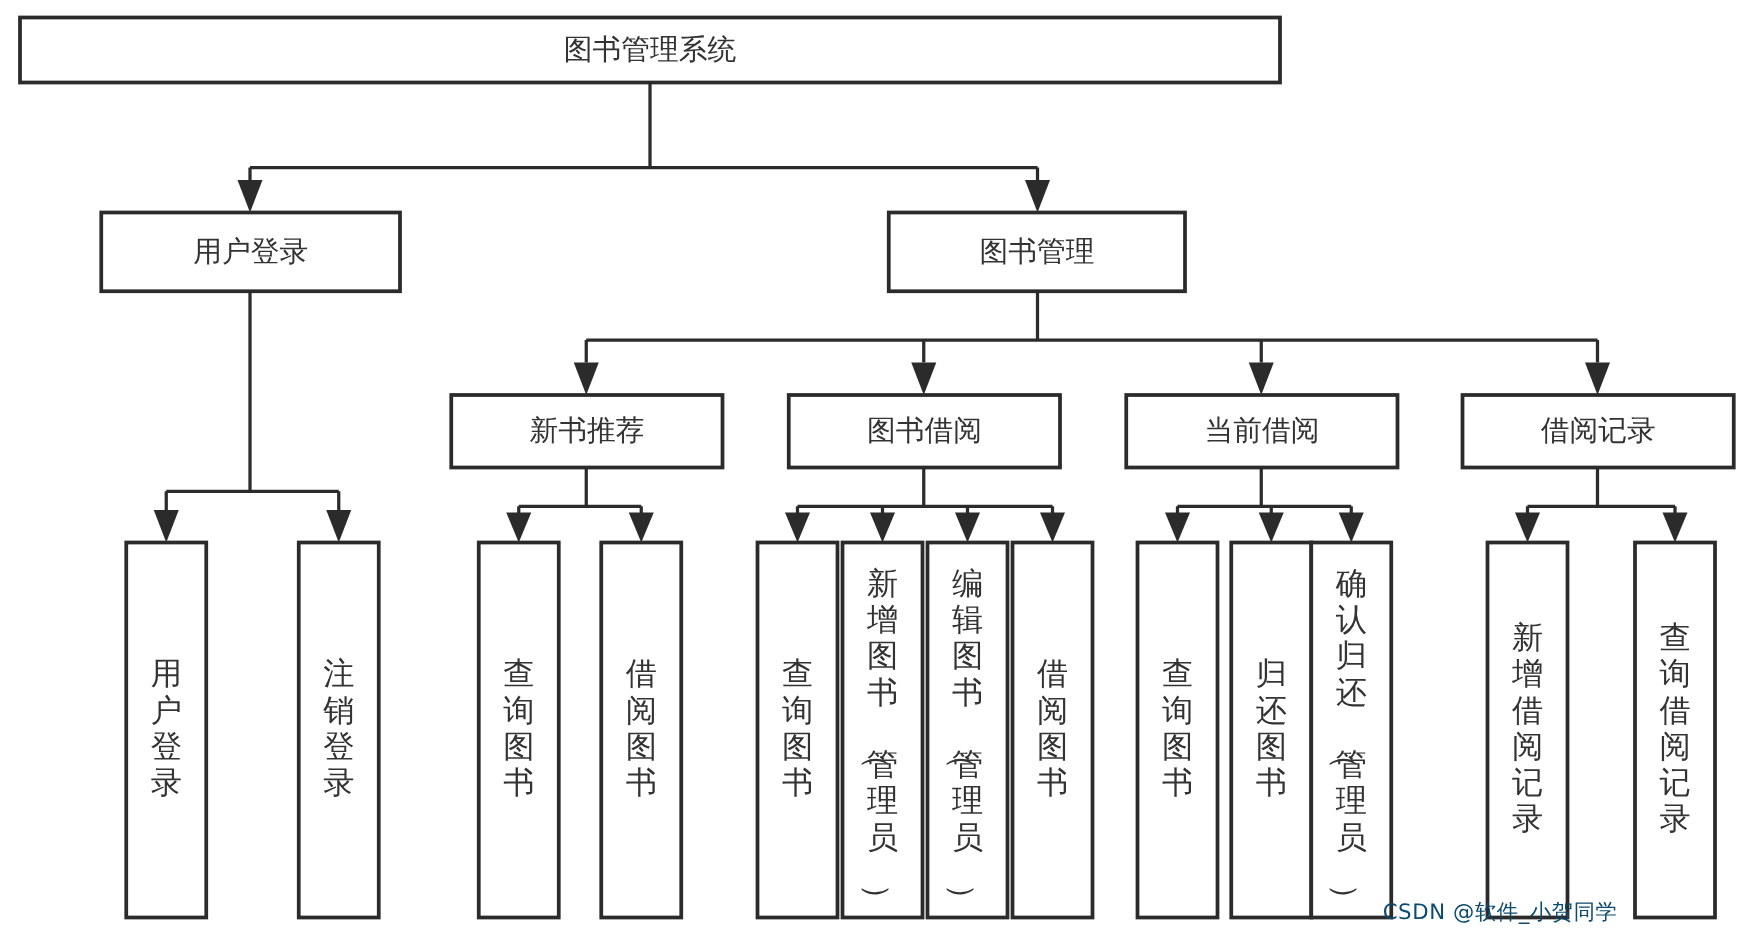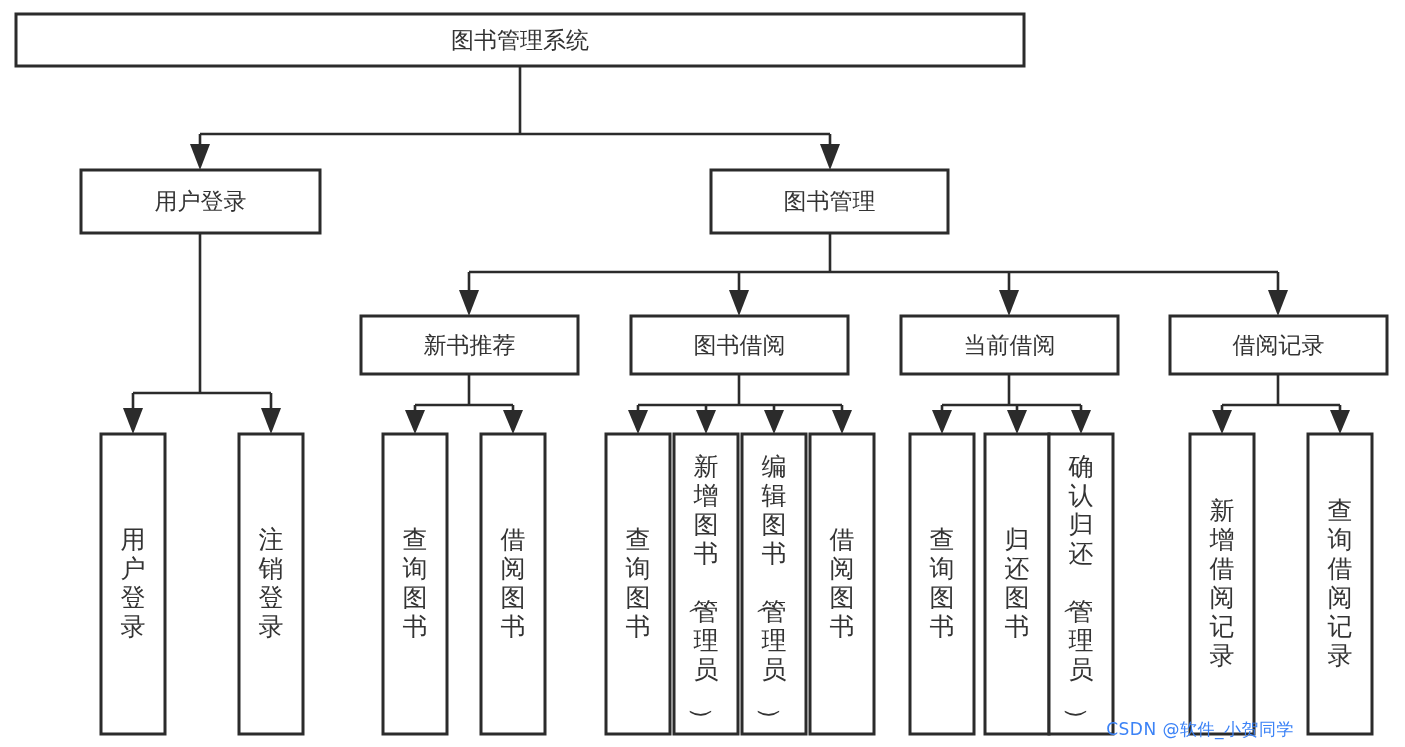--- a/index.html
+++ b/index.html
@@ -54,21 +54,21 @@
   .arrow-head {
     fill: #2b2b2b;
     stroke: none;
   }
   .watermark {
     position: absolute;
     right: 8px;
     bottom: 6px;
     font-family: "DejaVu Sans", "Liberation Sans", sans-serif;
     font-size: 17px;
-    color: #3b82f6;
+    color: #0c4a6e;
     letter-spacing: 0.5px;
     white-space: nowrap;
     pointer-events: none;
   }
 </style>
 </head>
 <body>
 
 <div id="diagram-root">
 

